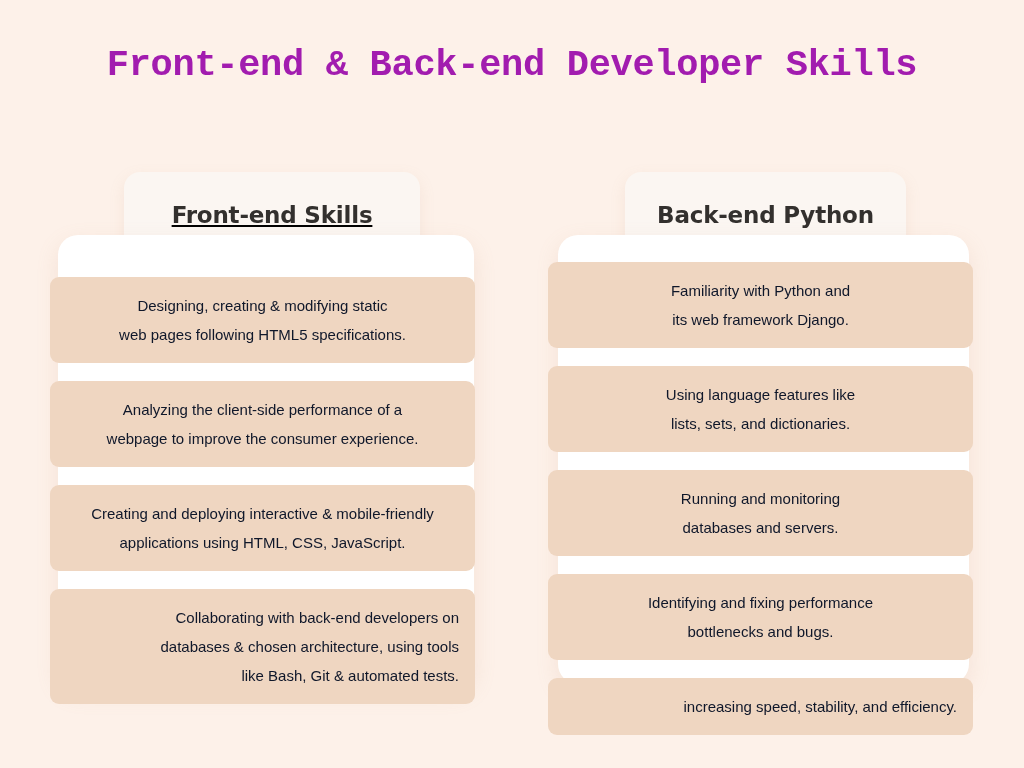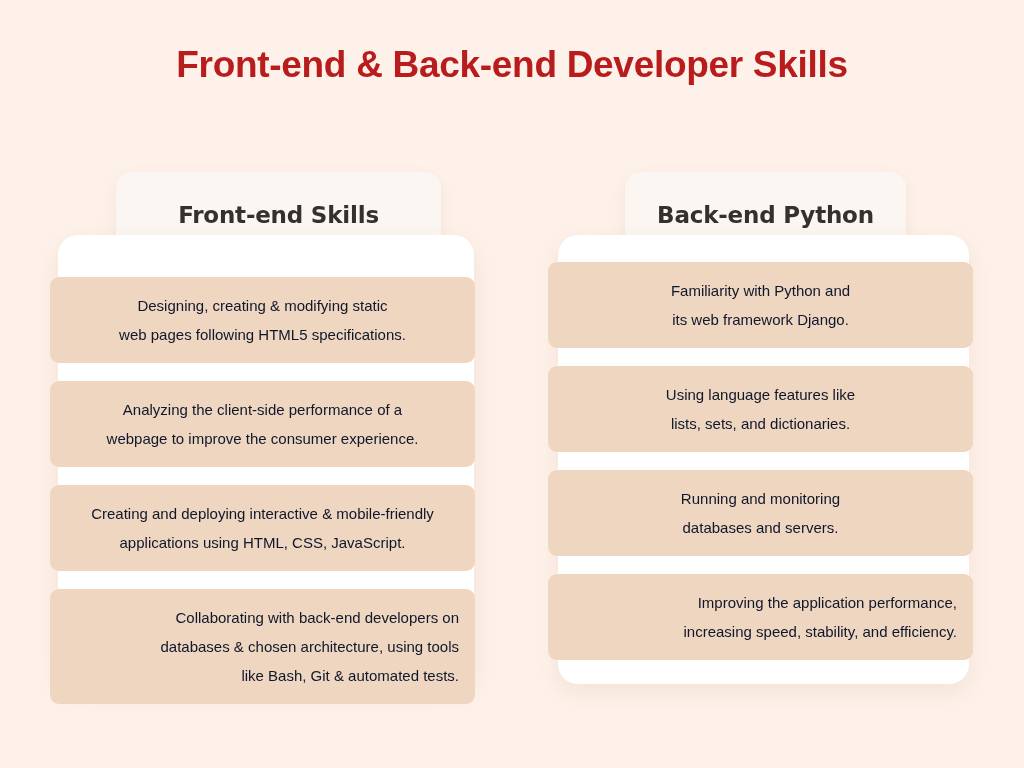--- a/index.html
+++ b/index.html
@@ -24,22 +24,22 @@
   
   .page-title {
     position: absolute;
     left: 0;
     top: 44px;
     width: 1024px;
     text-align: center;
     font-size: 37px;
     font-weight: bold;
     letter-spacing: -0.3px;
-    color: #b91c1c;
-    font-family: Liberation Sans, sans-serif;
+    color: #a21caf;
+    font-family: Liberation Mono, monospace;
   }
 
   
   .column {
     position: absolute;
     top: 172px;
   }
   .column.left  { left: 58px;  width: 416px; }
   .column.right { left: 558px; width: 411px; }
 
@@ -49,21 +49,21 @@
     top: 0;
     height: 86px;
     background: #fbf6f2;
     border-radius: 16px;
     box-shadow: 0 6px 16px rgba(196,150,116,0.13);
     display: flex;
     align-items: center;
     justify-content: center;
     z-index: 1;
   }
-  .column.left  .col-header { left: 58px; width: 325px; }
+  .column.left  .col-header { left: 66px; width: 296px; text-decoration: underline; }
   .column.right .col-header { left: 67px; width: 281px; }
 
   .col-header-text {
     font-size: 23px;
     font-weight: bold;
     color: #33302e;
     letter-spacing: -0.2px;
     font-family: "DejaVu Sans", sans-serif;
   }
 
@@ -160,20 +160,23 @@
           </div>
           <div class="skill">
             <span class="line">Using language features like</span>
             <span class="line">lists, sets, and dictionaries.</span>
           </div>
           <div class="skill">
             <span class="line">Running and monitoring</span>
             <span class="line">databases and servers.</span>
           </div>
           <div class="skill">
-            <span class="line">Improving the application performance,</span>
+            <span class="line">Identifying and fixing performance</span>
+            <span class="line">bottlenecks and bugs.</span>
+          </div>
+          <div class="skill">
             <span class="line">increasing speed, stability, and efficiency.</span>
           </div>
         </div>
     </div>
   </div>
 
 </div>
 
 </body></html>

